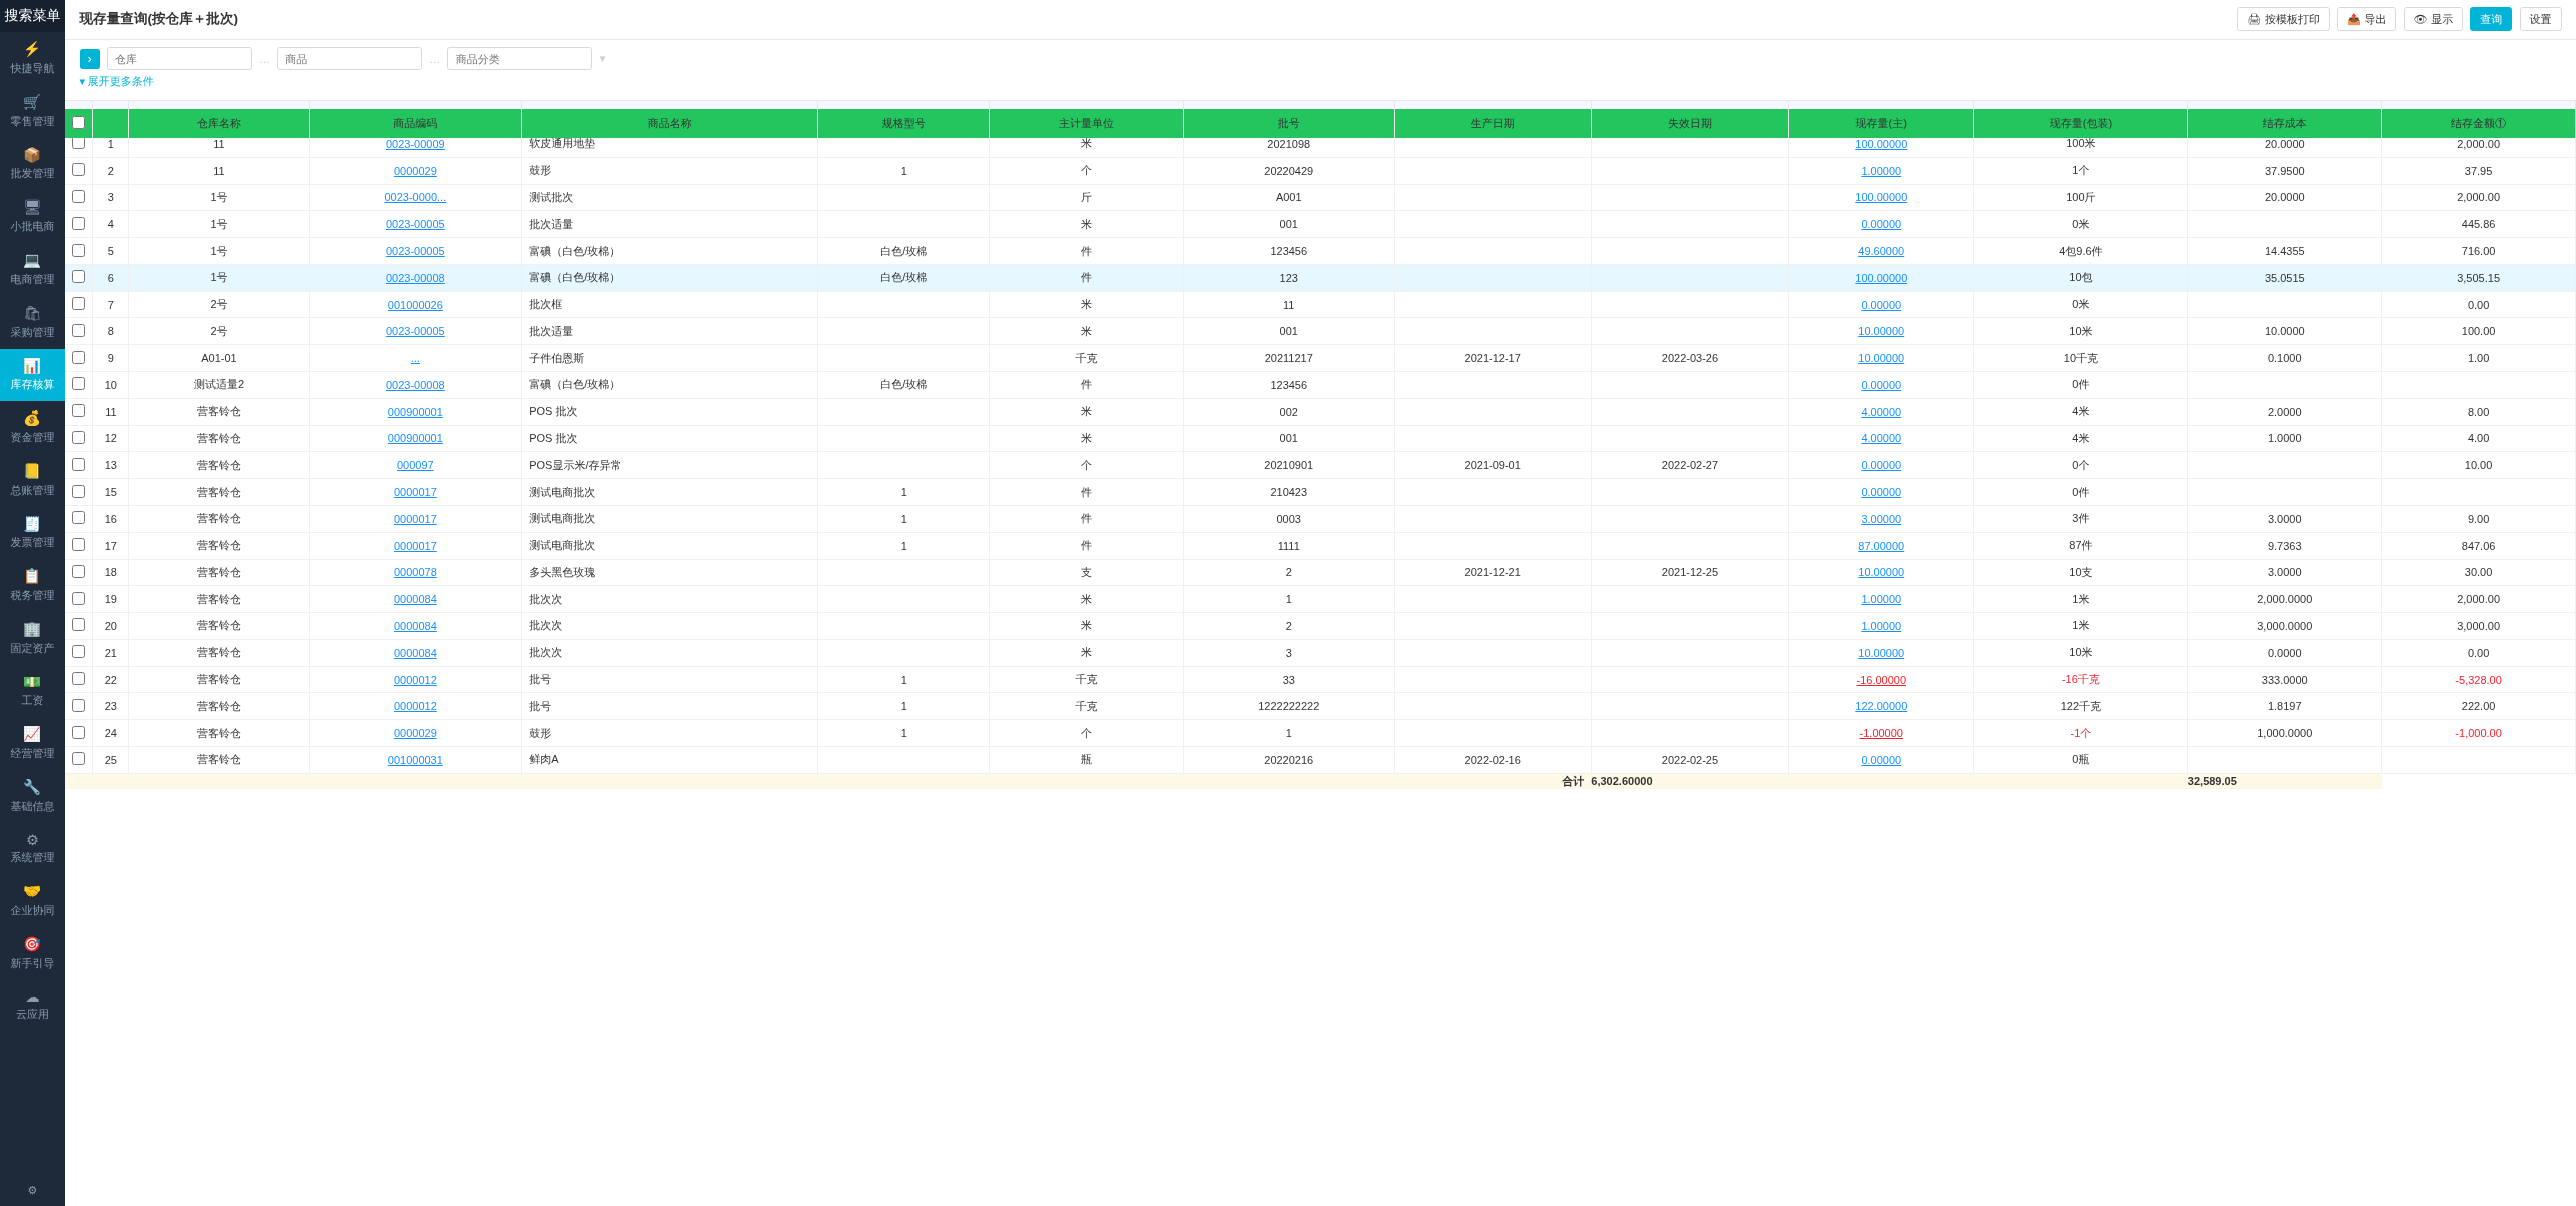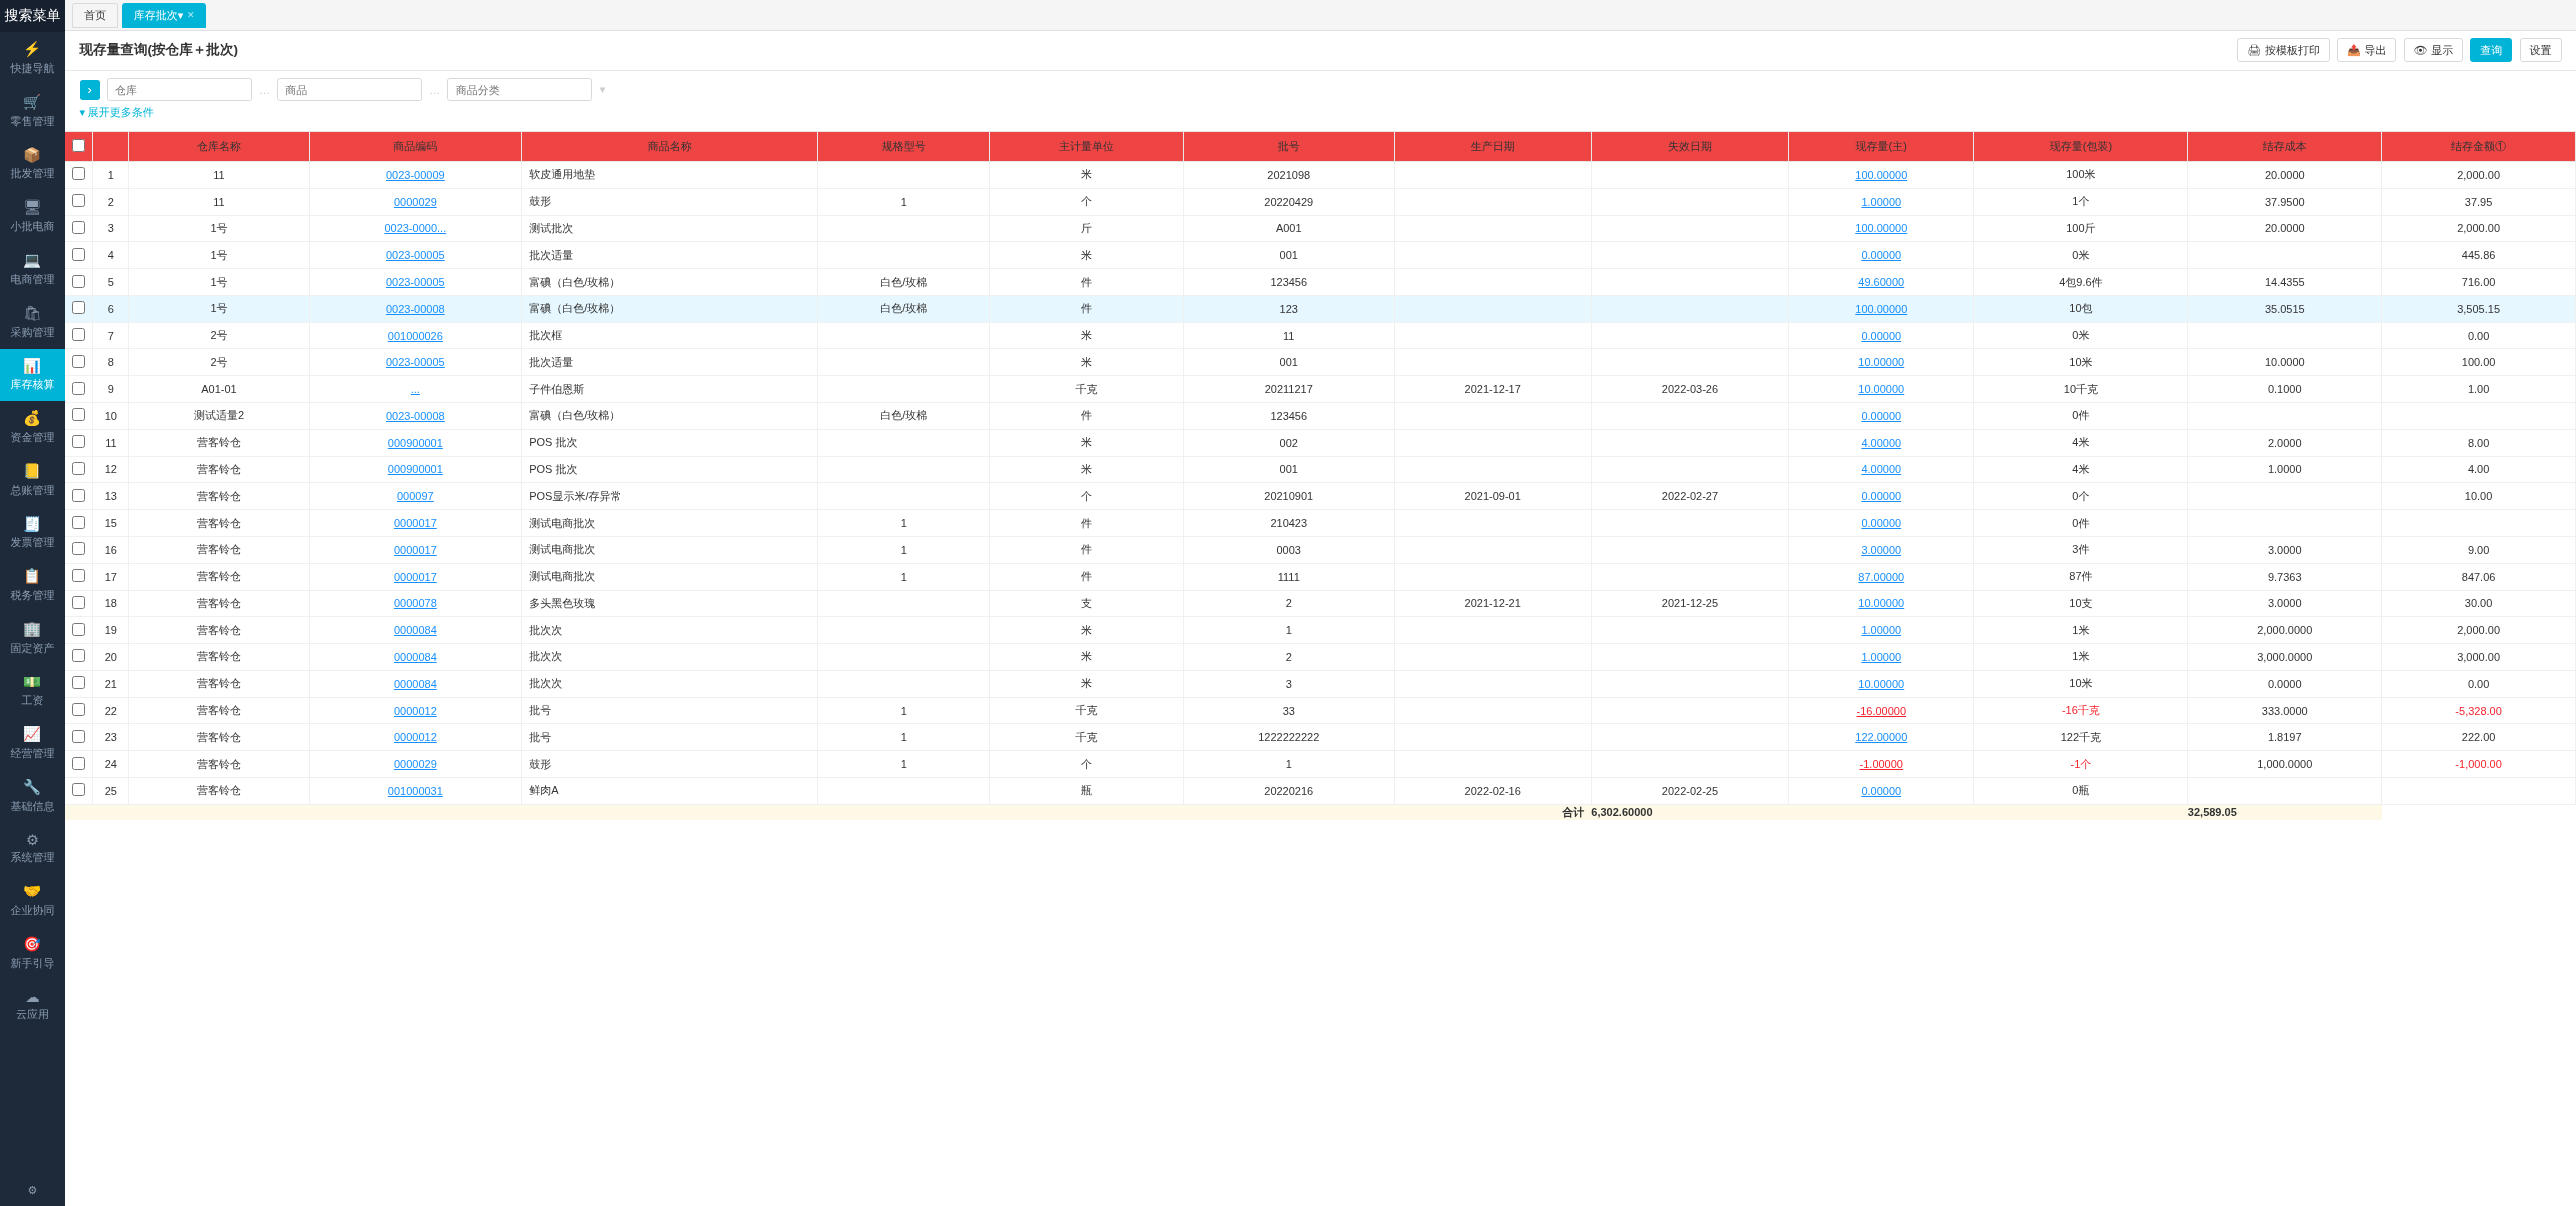--- a/index.html
+++ b/index.html
@@ -160,22 +160,22 @@
       border-bottom: 0.9px solid #e8e8e8;
     }
     thead th {
       padding: 7.2px 7.2px;
       text-align: center;
       color: #333;
       font-weight: 500;
       border-right: 0.9px solid #e8e8e8;
       white-space: nowrap;
       position: sticky;
-      top: 0;
-      background: #ef4444;
+      top: 8px;
+      background: #22c55e;
       z-index: 1;
     }
     tbody tr { border-bottom: 0.9px solid #f0f0f0; }
     tbody tr.highlighted { background: #e6f7ff; }
     tbody td {
       padding: 5.4px 7.2px;
       text-align: center;
       color: #333;
       border-right: 0.9px solid #f0f0f0;
       white-space: nowrap;
@@ -278,29 +278,20 @@
   </div>
   <div class="sidebar-item">
     <span class="sidebar-icon">☁</span>
     <span>云应用</span>
   </div>
   <div class="sidebar-bottom">⚙</div>
 </div>
 
 <div class="main-wrap">
 
-  <div class="top-tabs">
-    <div class="tab tab-home">
-      <span>首页</span>
-    </div>
-    <div class="tab active">
-      <span>库存批次▾</span>
-      <span class="tab-close">✕</span>
-    </div>
-  </div>
 
   <div class="page-header">
     <h1 class="page-title">现存量查询(按仓库＋批次)</h1>
     <div class="header-actions">
       <button class="btn-action">
         <span>🖨</span>
         <span>按模板打印</span>
       </button>
       <button class="btn-action">
         <span>📤</span>

